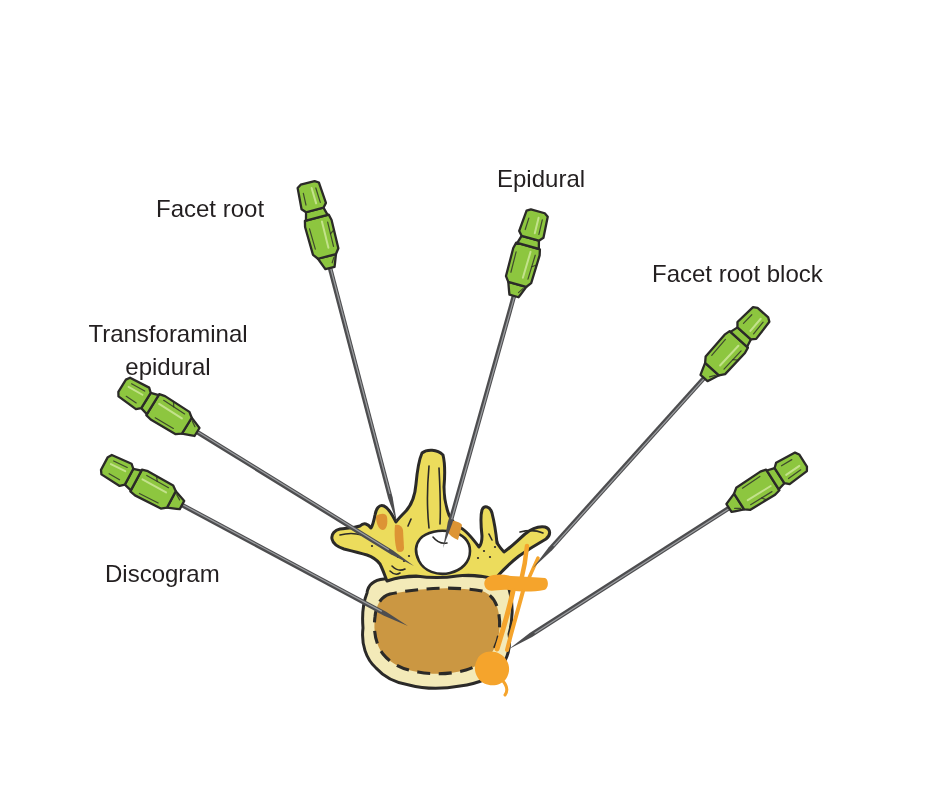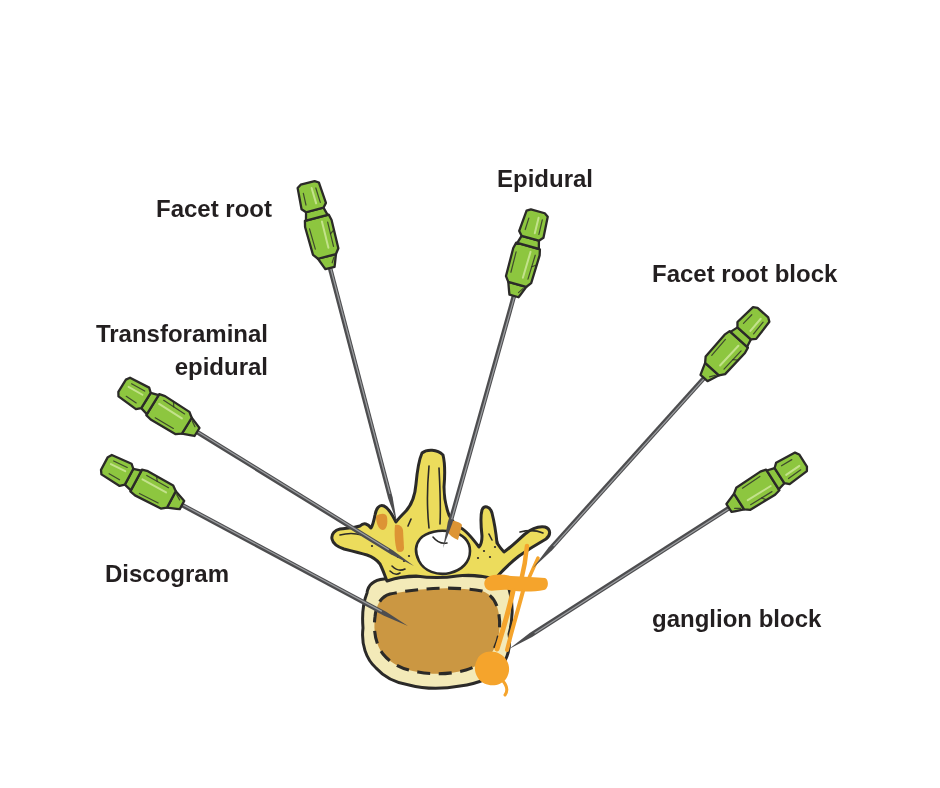--- a/index.html
+++ b/index.html
@@ -22,25 +22,25 @@
   .bdot{fill:var(--ink)}
   .nerve-fill{fill:var(--orange);stroke:none}
   .nerve-stroke{stroke:var(--orange);fill:none;stroke-linecap:round}
   
   .n-shaft{fill:var(--shaft);stroke:none}
   .n-shaft-hl{stroke:var(--shaft-hl);stroke-width:1.3;fill:none}
   .n-hub{fill:var(--green);stroke:var(--ink);stroke-width:2.3;stroke-linejoin:round}
   .n-det{stroke:var(--ink);stroke-width:1.2;fill:none;stroke-linecap:round;opacity:.8}
   .n-hl{stroke:#c9e494;stroke-width:2;fill:none;stroke-linecap:round;opacity:.9}
   
-  .lbl{position:absolute;font-size:24px;line-height:33px;font-weight:700;color:var(--label);white-space:nowrap}
+  .lbl{position:absolute;font-size:24px;line-height:33px;font-weight:400;color:var(--label);white-space:nowrap}
   #lbl-facet{left:156px;top:192px}
   #lbl-epidural{left:497px;top:162px}
   #lbl-nerve{left:652px;top:257px}
-  #lbl-transforaminal{left:68px;top:317px;width:200px;text-align:right}
+  #lbl-transforaminal{left:68px;top:317px;width:200px;text-align:center}
   #lbl-discogram{left:105px;top:557px}
   #lbl-sympathetic{left:652px;top:569px}
 </style>
 </head>
 <body>
 
 <div class="stage">
 
   <svg width="940" height="788" viewBox="0 0 940 788">
 
@@ -272,16 +272,15 @@
     </div>
     <div class="lbl" id="lbl-transforaminal">
       <span>Transforaminal</span><br>
       <span>epidural</span>
     </div>
     <div class="lbl" id="lbl-discogram">
       <span>Discogram</span>
     </div>
     <div class="lbl" id="lbl-sympathetic">
       <br>
-      <span>ganglion block</span>
     </div>
   </div>
 </div>
 
 </body></html>

